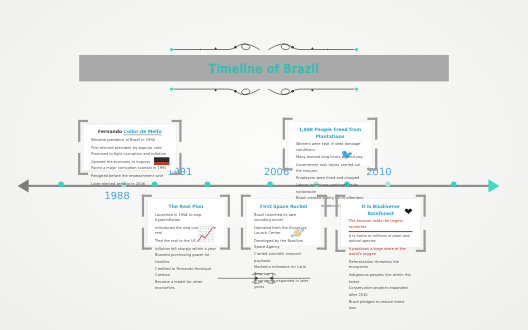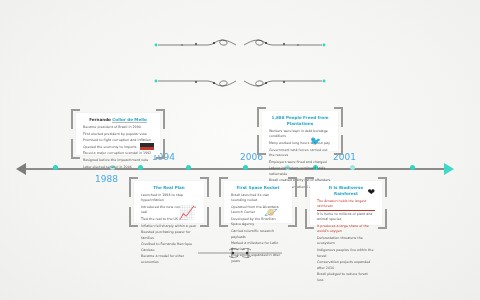--- a/index.html
+++ b/index.html
@@ -197,20 +197,23 @@
         <circle cx="44" cy="8" r="0.9" fill="#333" stroke="none"></circle>
         <circle cx="132" cy="8" r="0.9" fill="#333" stroke="none"></circle>
         <circle cx="30" cy="9" r="0.7" fill="#444" stroke="none"></circle>
         <circle cx="146" cy="9" r="0.7" fill="#444" stroke="none"></circle>
       </g>
       <circle cx="4" cy="9" r="1.4" fill="#2fd6c0"></circle>
       <circle cx="172" cy="9" r="1.4" fill="#2fd6c0"></circle>
     </svg>
   </div>
 
+  <div id="banner">
+    <div id="banner-title">Timeline of Brazil</div>
+  </div>
 
   <div class="flourish" id="flourish-bottom">
     <svg viewBox="0 0 176 14" width="176" height="14">
       <g stroke="#333" stroke-width="0.6" fill="none">
         <path d="M6 5 H56"></path>
         <path d="M56 5 c6 0 8 5 14 5 c5 0 7 -4 3 -5 c-4 -1 -8 3 -3 5"></path>
         <path d="M70 10 c6 0 10 -3 14 -5"></path>
         <path d="M92 5 c4 2 8 5 14 5 c5 0 7 -4 3 -5 c-4 -1 -8 3 -3 5"></path>
         <path d="M106 10 c6 0 8 -5 14 -5 H170"></path>
         <circle cx="62" cy="7" r="1.1" fill="#333" stroke="none"></circle>
@@ -233,23 +236,23 @@
       <div class="node major" style="left: 138px;"></div>
       <div class="node major" style="left: 186px;"></div>
       <div class="node major" style="left: 243px;"></div>
       <div class="node minor" style="left: 285px;"></div>
       <div class="node major" style="left: 313px;"></div>
       <div class="node minor" style="left: 350px;"></div>
       <div class="node major" style="left: 410px;"></div>
     </div>
   <div id="years">
       <div class="year" style="left: 95px; top: 174px;">1988</div>
-      <div class="year" style="left: 152px; top: 152px;">1994</div>
+      <div class="year" style="left: 152px; top: 152px;">1991</div>
       <div class="year" style="left: 240px; top: 152px;">2006</div>
-      <div class="year" style="left: 333px; top: 152px;">2001</div>
+      <div class="year" style="left: 333px; top: 152px;">2010</div>
     </div>
 
   <div class="card" style="left:76px; top:113px; width:84px; height:42px;">
     <span class="bracket tl"></span>
     <span class="bracket tr"></span>
     <span class="bracket bl"></span>
     <span class="bracket br"></span>
     <div class="card-title">
       <span class="dark">Fernando </span><span class="hl">Collor de Mello</span>
     </div>

